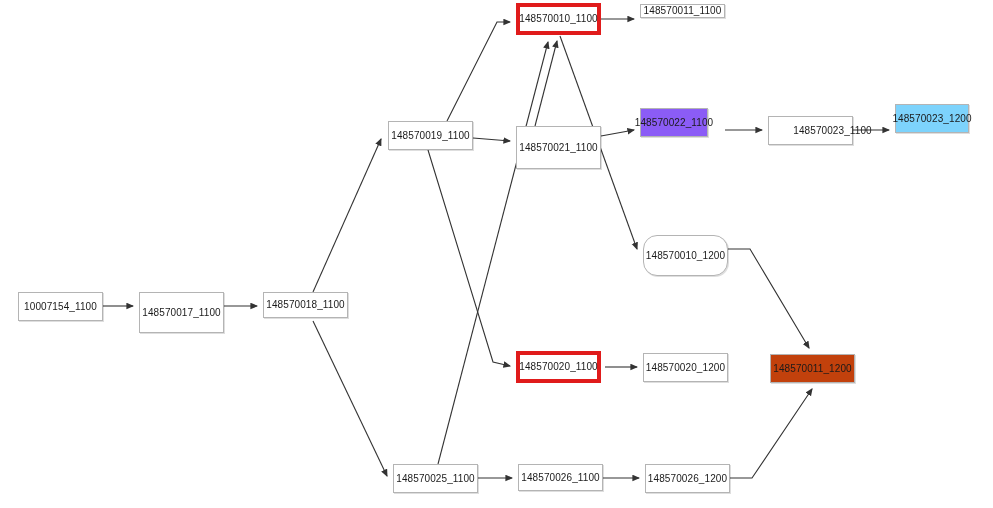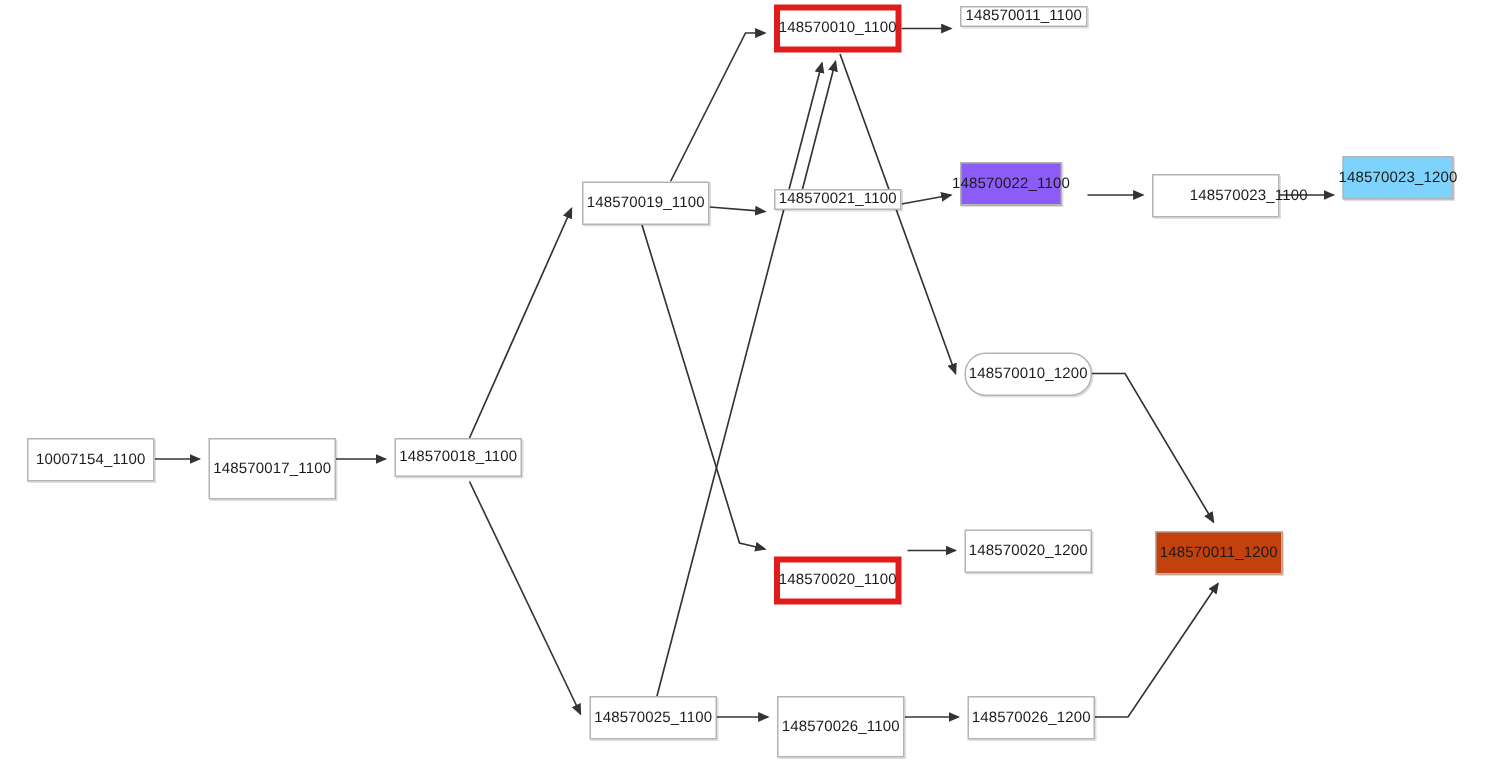--- a/index.html
+++ b/index.html
@@ -101,48 +101,48 @@
       </div>
       <div class="node" style="left: 388px; top: 121px; width: 85px; height: 29px; border-color: rgb(180, 180, 180); background: rgb(255, 255, 255);">
         <span class="node-label">148570019_1100</span>
       </div>
       <div class="node highlight" style="left: 516px; top: 3px; width: 85px; height: 32px; border-color: rgb(224, 27, 27); background: rgb(255, 255, 255);">
         <span class="node-label">148570010_1100</span>
       </div>
       <div class="node" style="left: 640px; top: 4px; width: 85px; height: 14px; border-color: rgb(180, 180, 180); background: rgb(255, 255, 255);">
         <span class="node-label">148570011_1100</span>
       </div>
-      <div class="node" style="left: 516px; top: 126px; width: 85px; height: 14px; border-color: rgb(180, 180, 180); background: rgb(255, 255, 255);">
+      <div class="node" style="left: 516px; top: 126px; width: 85px; height: 43px; border-color: rgb(180, 180, 180); background: rgb(255, 255, 255);">
         <span class="node-label">148570021_1100</span>
       </div>
       <div class="node" style="left: 640px; top: 108px; width: 68px; height: 29px; border-color: rgb(180, 180, 180); background: #8b5cf6;">
         <span class="node-label">148570022_1100</span>
       </div>
       <div class="node" style="left: 768px; top: 116px; width: 85px; height: 29px; border-color: rgb(180, 180, 180); background: rgb(255, 255, 255); padding-left: 44px;">
         <span class="node-label">148570023_1100</span>
       </div>
       <div class="node" style="left: 895px; top: 104px; width: 74px; height: 29px; border-color: rgb(180, 180, 180); background: #7dd3fc;">
         <span class="node-label">148570023_1200</span>
       </div>
-      <div class="node" style="left: 643px; top: 235px; width: 85px; height: 29px; border-color: rgb(180, 180, 180); background: rgb(255, 255, 255); border-radius: 14px;">
+      <div class="node" style="left: 643px; top: 235px; width: 85px; height: 41px; border-color: rgb(180, 180, 180); background: rgb(255, 255, 255); border-radius: 14px;">
         <span class="node-label">148570010_1200</span>
       </div>
-      <div class="node highlight" style="left: 516px; top: 351px; width: 85px; height: 32px; border-color: rgb(224, 27, 27); background: rgb(255, 255, 255); margin-top: 20px;">
+      <div class="node highlight" style="left: 516px; top: 351px; width: 85px; height: 32px; border-color: rgb(224, 27, 27); background: rgb(255, 255, 255);">
         <span class="node-label">148570020_1100</span>
       </div>
       <div class="node" style="left: 643px; top: 353px; width: 85px; height: 29px; border-color: rgb(180, 180, 180); background: rgb(255, 255, 255);">
         <span class="node-label">148570020_1200</span>
       </div>
       <div class="node" style="left: 770px; top: 354px; width: 85px; height: 29px; border-color: rgb(180, 180, 180); background: #c2410c;">
         <span class="node-label">148570011_1200</span>
       </div>
       <div class="node" style="left: 393px; top: 464px; width: 85px; height: 29px; border-color: rgb(180, 180, 180); background: rgb(255, 255, 255);">
         <span class="node-label">148570025_1100</span>
       </div>
-      <div class="node" style="left: 518px; top: 464px; width: 85px; height: 41px; border-color: rgb(180, 180, 180); background: rgb(255, 255, 255);">
+      <div class="node" style="left: 518px; top: 464px; width: 85px; height: 27px; border-color: rgb(180, 180, 180); background: rgb(255, 255, 255);">
         <span class="node-label">148570026_1100</span>
       </div>
       <div class="node" style="left: 645px; top: 464px; width: 85px; height: 29px; border-color: rgb(180, 180, 180); background: rgb(255, 255, 255);">
         <span class="node-label">148570026_1200</span>
       </div>
     </div>
 
 </div>
 
 </body></html>

